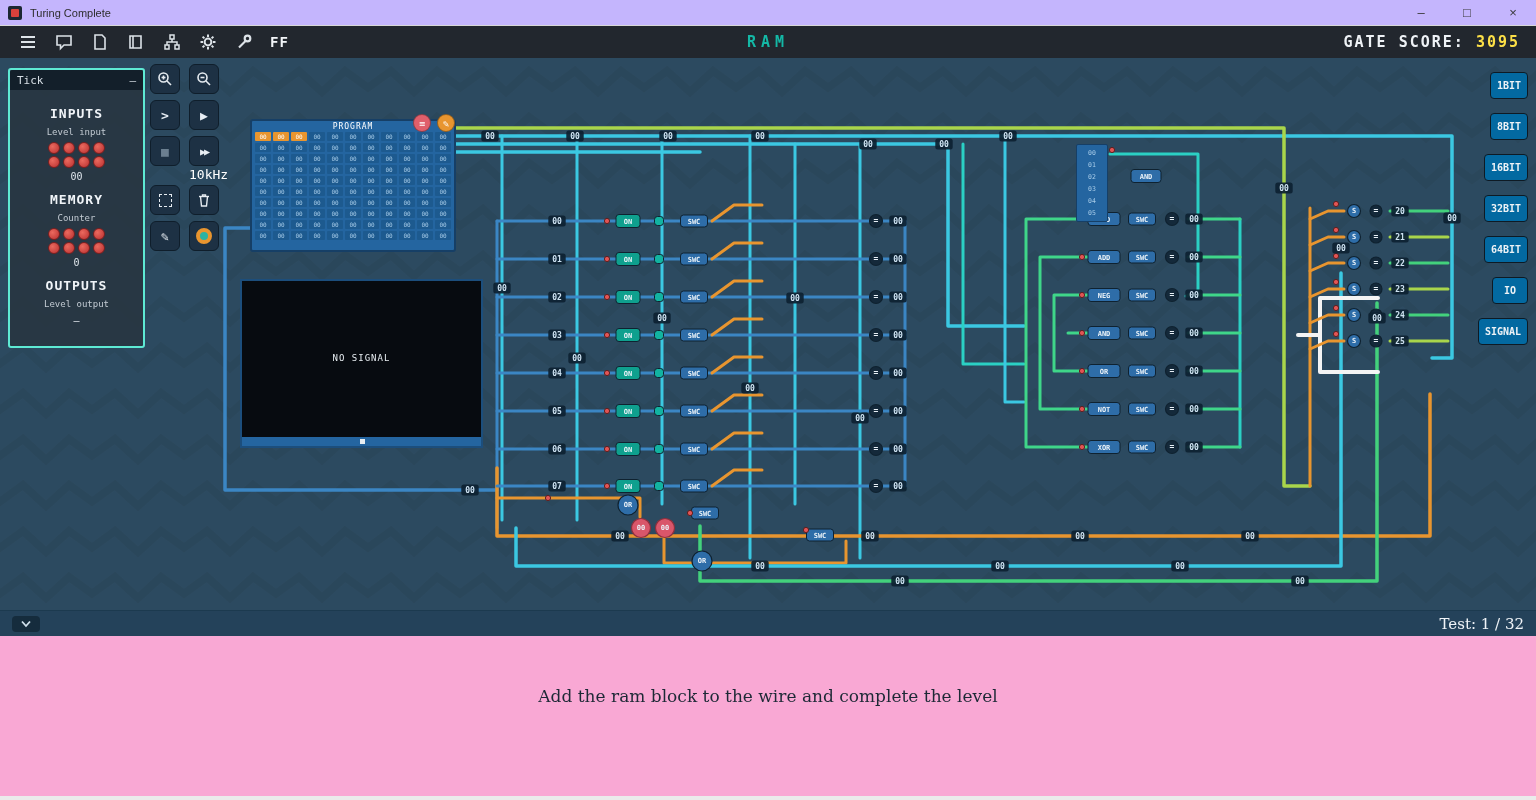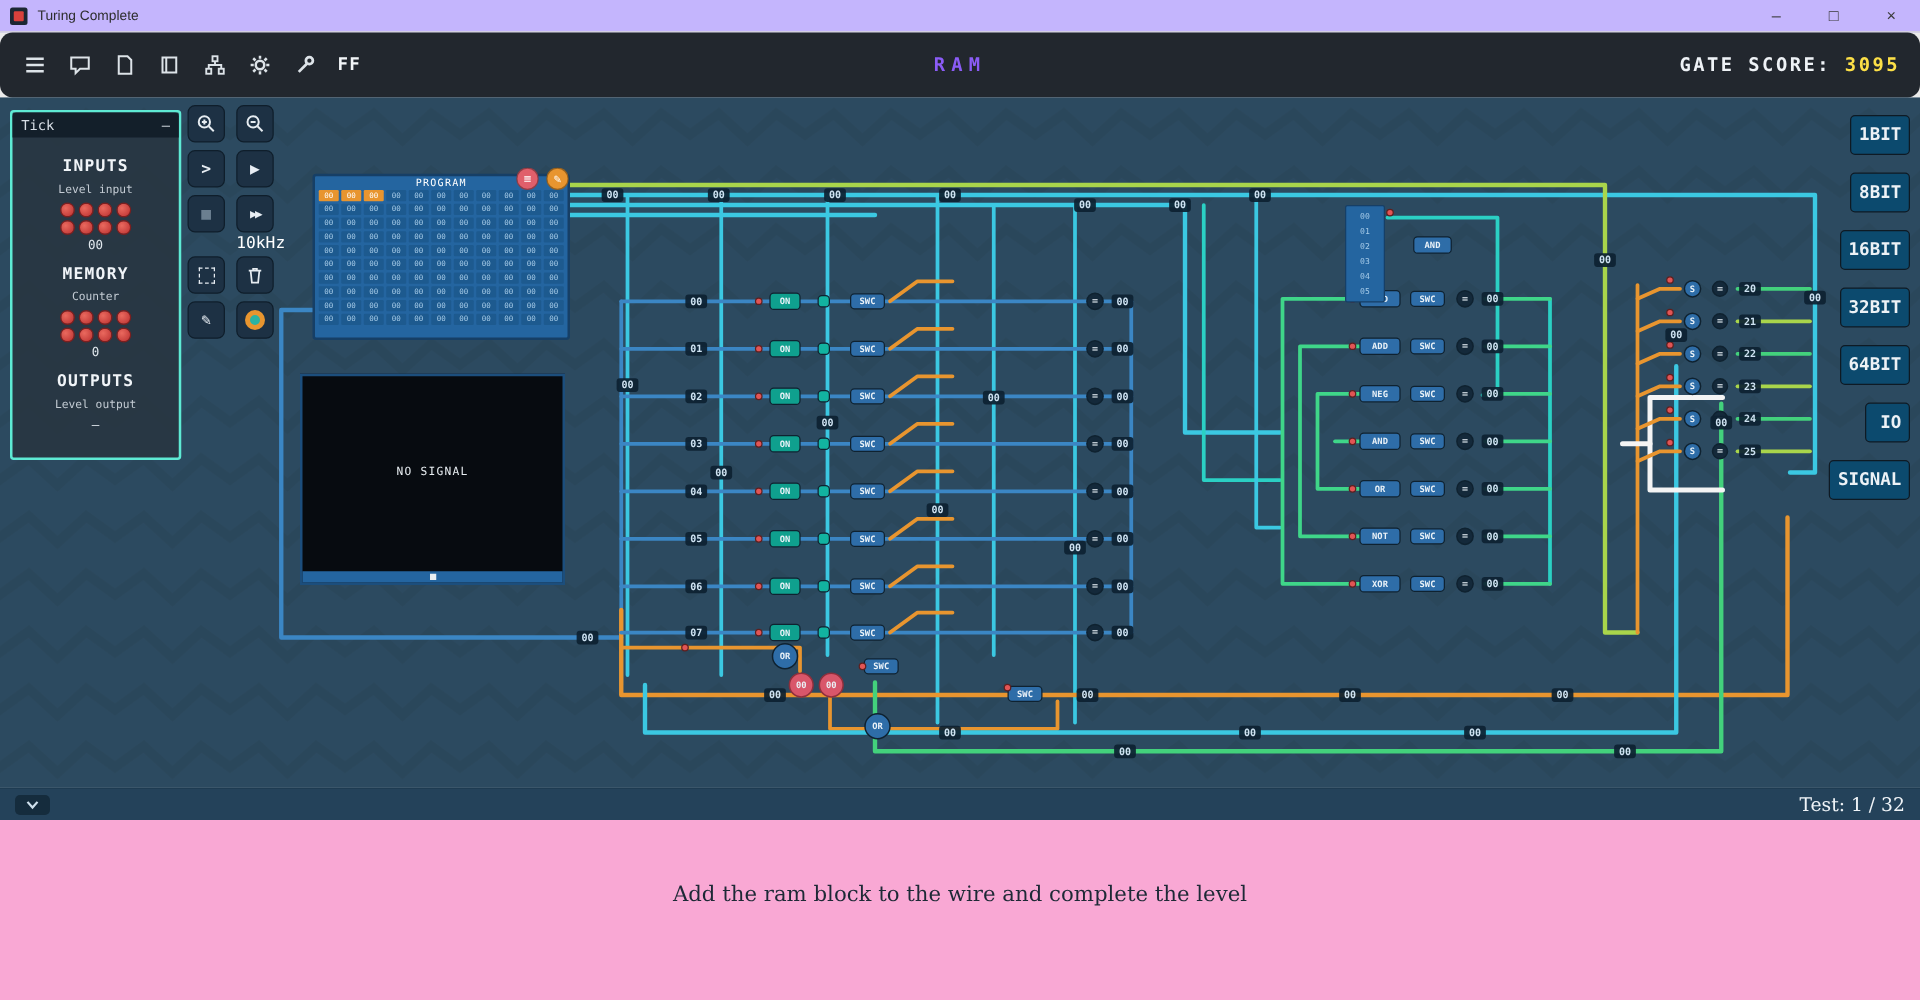--- a/index.html
+++ b/index.html
@@ -12,26 +12,26 @@
   
   .titlebar { height:26px; background:#c4b5fd; border-bottom:1px solid #d8d8d8;
     display:flex; align-items:center; }
   .app-icon { width:14px; height:14px; margin:0 8px; background:#1c2733; border-radius:2px; position:relative; }
   .app-icon::after { content:""; position:absolute; inset:3px; background:#d8413c; border-radius:1px; }
   .title-text { font-family:"Liberation Sans", sans-serif; font-size:11px; color:#2d2d2d; }
   .win-controls { margin-left:auto; display:flex; height:100%; }
   .win-btn { width:46px; display:flex; align-items:center; justify-content:center;
     font-family:"Liberation Sans", sans-serif; font-size:13px; color:#3a3a3a; }
   
-  .toolbar { height:52px; background:#22272e; display:flex; align-items:center; position:relative;border-radius:10px; }
+  .toolbar { height:32px; background:#22272e; display:flex; align-items:center; position:relative; }
   .tb-left { display:flex; align-items:center; gap:16px; padding-left:18px; }
   .tb-icon { width:20px; height:20px; display:flex; align-items:center; justify-content:center; }
   .tb-icon svg { display:block; }
   .ff { color:#f2f5f8; font-weight:bold; font-size:14px; letter-spacing:1px; }
-  .tb-title { position:absolute; left:50%; transform:translateX(-50%); color:#8b5cf6;
+  .tb-title { position:absolute; left:50%; transform:translateX(-50%); color:#14b8a6;
     font-size:15px; font-weight:bold; letter-spacing:5px; }
   .tb-score { margin-left:auto; padding-right:16px; font-size:15px; color:#eef2f6;
     letter-spacing:2px; font-weight:bold; }
   .tb-score .val { color:#fde047; }
   
   .canvas { position:relative; height:552px; background:#2c4a60; overflow:hidden; }
   #wires { position:absolute; left:0; top:0; }
   
   .tick-panel { position:absolute; left:8px; top:10px; width:137px;
     background:rgba(41,54,67,.96); border:2px solid #5eead4; border-radius:3px; z-index:5; }
@@ -54,35 +54,35 @@
   .sim-btn { width:30px; height:30px; background:#1d3144; border:1px solid #0f1e2b;
     border-radius:6px; display:flex; align-items:center; justify-content:center;
     color:#e8eef4; font-size:13px; font-weight:bold; }
   .speed-label { grid-column:2; font-size:13px; color:#ffffff; text-align:center;
     height:9px; line-height:9px; margin-top:-2px; }
   .dashed-sq { width:13px; height:13px; border:1.5px dashed #e6ecf1; }
   .donut { width:16px; height:16px; border-radius:50%; border:4.5px solid #e8952f; background:#2bb3a3; }
   
   .bit-buttons { position:absolute; right:8px; top:14px; display:flex; flex-direction:column;
     gap:14px; align-items:flex-end; z-index:5; }
-  .bit-btn { min-width:36px; padding:7px 6px; background:#0c4a6e; border:1px solid #0e1a24;
-    border-radius:4px; color:#edf2f6; font-size:14px; font-weight:bold; text-align:right; }
+  .bit-btn { min-width:36px; padding:7px 6px; background:#0369a1; border:1px solid #0e1a24;
+    border-radius:4px; color:#edf2f6; font-size:10px; font-weight:bold; text-align:center; }
   
   .program { position:absolute; left:250px; top:61px; width:206px; height:133px;
     background:#2465a0; border:2px solid #163f66; border-radius:3px; padding:1px 2px; z-index:2; }
   .program-title { font-size:8px; color:#ffffff; text-align:center; letter-spacing:1px; height:10px; line-height:10px; }
   .prog-grid { display:grid; grid-template-columns:repeat(11,1fr); row-gap:2px; }
   .prog-cell { font-size:6px; line-height:9px; color:#a6cbe8; text-align:center;
     background:#1d5a8f; margin:0 1px; border-radius:1px; }
   .prog-cell.hot { background:#e8952f; color:#fff; }
   .prog-icon { position:absolute; width:18px; height:18px; border-radius:50%;
     display:flex; align-items:center; justify-content:center; color:#fff; font-size:10px;
     border:1px solid rgba(0,0,0,.35); z-index:3; }
   
-  .screen { position:absolute; left:240px; top:221px; width:212px; height:169px;
+  .screen { position:absolute; left:240px; top:221px; width:243px; height:169px;
     background:#070b10; border:2px solid #1c4e7c; z-index:2; }
   .screen-label { color:#e8eef2; font-size:9px; letter-spacing:1px; position:absolute;
     top:72px; width:100%; text-align:center; }
   .screen-base { position:absolute; left:0; right:0; bottom:0; height:9px; background:#2465a0; }
   .screen-base::after { content:""; position:absolute; left:50%; top:2px; width:5px; height:5px;
     margin-left:-2px; background:#e8eef2; }
   
   .tr-block { position:absolute; left:1076px; top:86px; width:32px; height:78px;
     background:#2465a0; border:1px solid #163f66; border-radius:2px; padding:2px 0; z-index:2; }
   .tr-row { font-size:6.5px; color:#a6cbe8; text-align:center; line-height:12px; }

